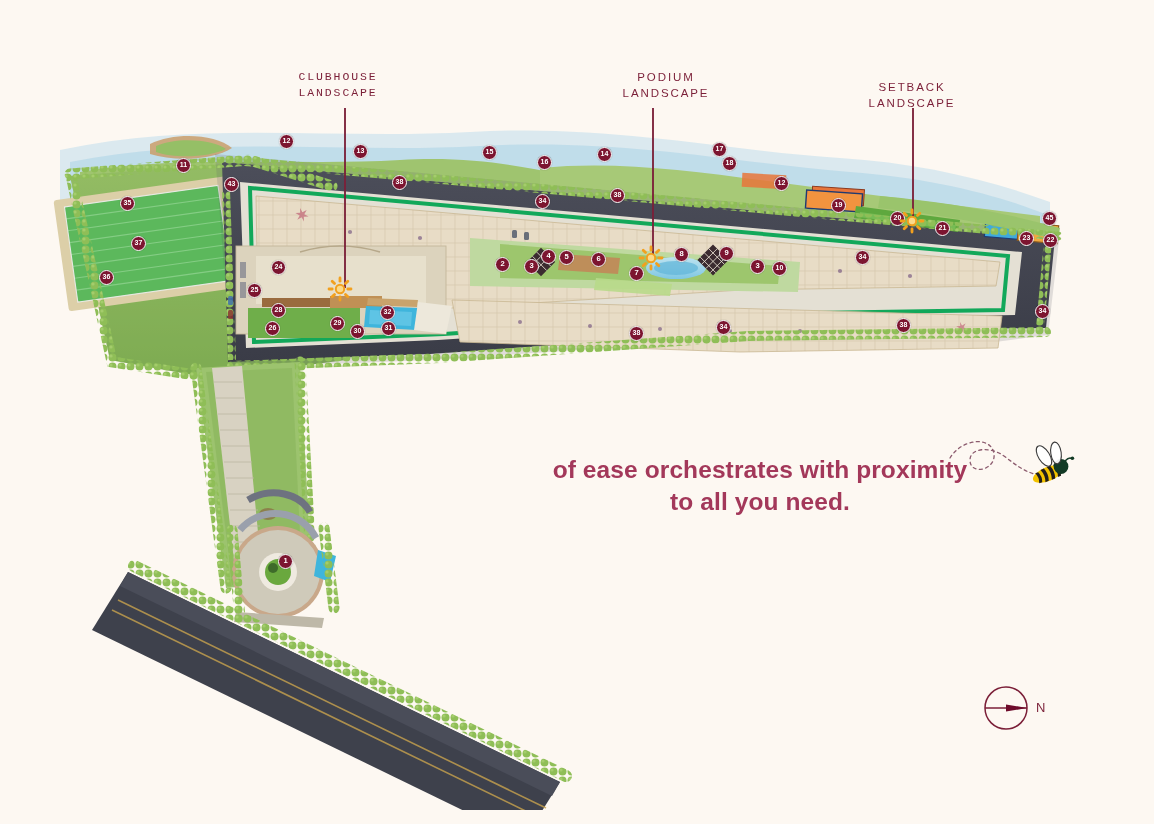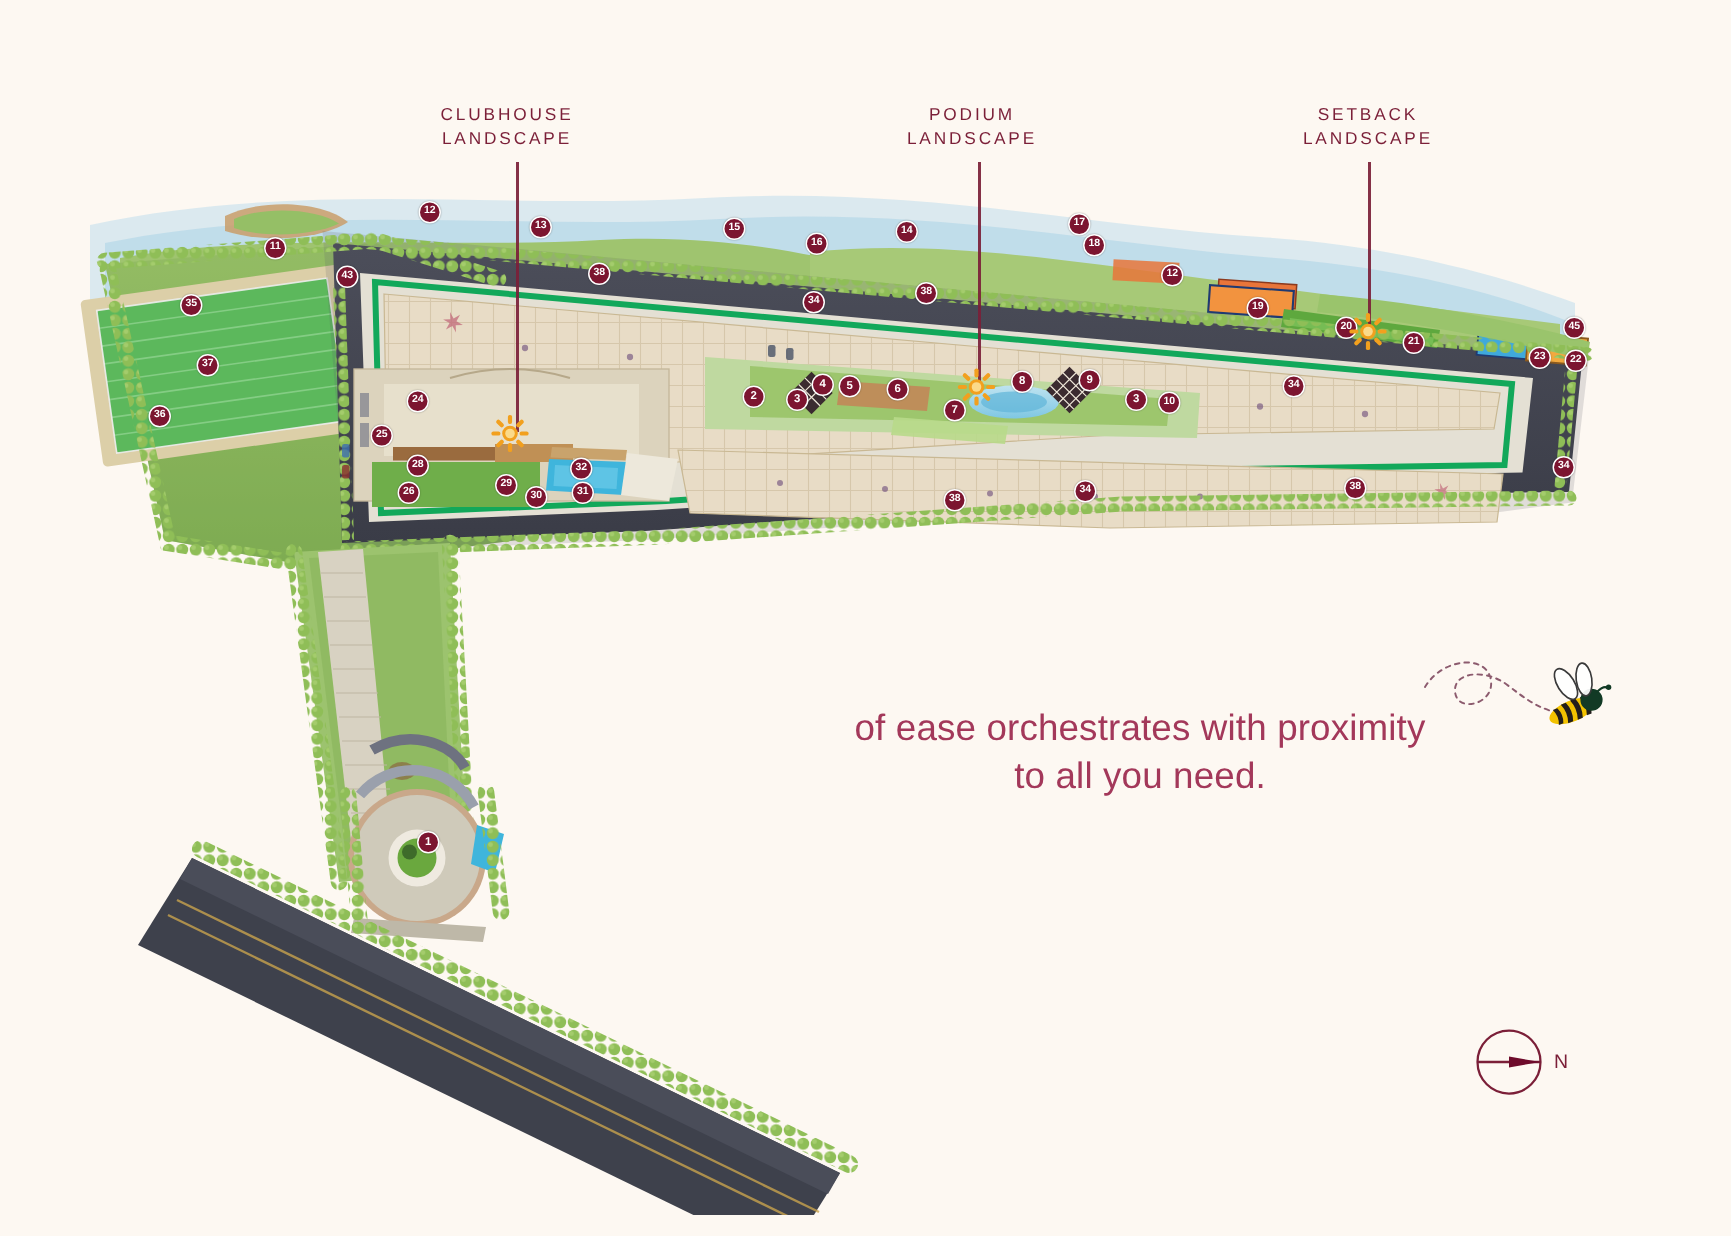--- a/index.html
+++ b/index.html
@@ -28,23 +28,23 @@
     position: absolute;
     text-align: center;
     color: #7B1F38;
     font-size: 11.5px;
     letter-spacing: 1.9px;
     line-height: 16px;
     font-weight: 400;
     white-space: pre-line;
     font-family: "Liberation Sans", sans-serif;
   }
-  .callout-clubhouse { left: 238px; top: 69px; width: 200px; }
-  .callout-podium    { left: 548px; top: 69px; width: 200px; }
-  .callout-setback   { left: 812px; top: 69px; width: 200px; }
+  .callout-clubhouse { left: 238px; top: 69px; width: 200px; font-family: Liberation Mono, monospace; }
+  .callout-podium    { left: 566px; top: 69px; width: 200px; }
+  .callout-setback   { left: 812px; top: 79px; width: 200px; }
 
   
   .leader {
     position: absolute;
     width: 1.6px;
     background: #7B1F38;
     opacity: .92;
   }
   .leader-clubhouse { left: 344px; top: 108px; height: 180px; }
   .leader-podium    { left: 652px; top: 108px; height: 148px; }
@@ -91,24 +91,24 @@
   .headline {
     font-family: "DejaVu Serif", "Liberation Serif", serif;
     font-weight: 700;
     font-size: 41px;
     letter-spacing: -0.4px;
     color: #6E0B2B;
     line-height: 1.08;
     white-space: nowrap;
   }
   .subhead {
-    margin-top: 30px;
+    margin-top: 14px;
     font-family: "Liberation Sans", sans-serif;
     font-size: 24.5px;
-    font-weight: 400;
+    font-weight: 700;
     color: #A3385A;
     line-height: 1.3;
     letter-spacing: .1px;
   }
   .body-copy {
     margin-top: 21px;
     font-family: "Liberation Sans", sans-serif;
     font-size: 12.6px;
     color: #C8A877;
     line-height: 1.65;

